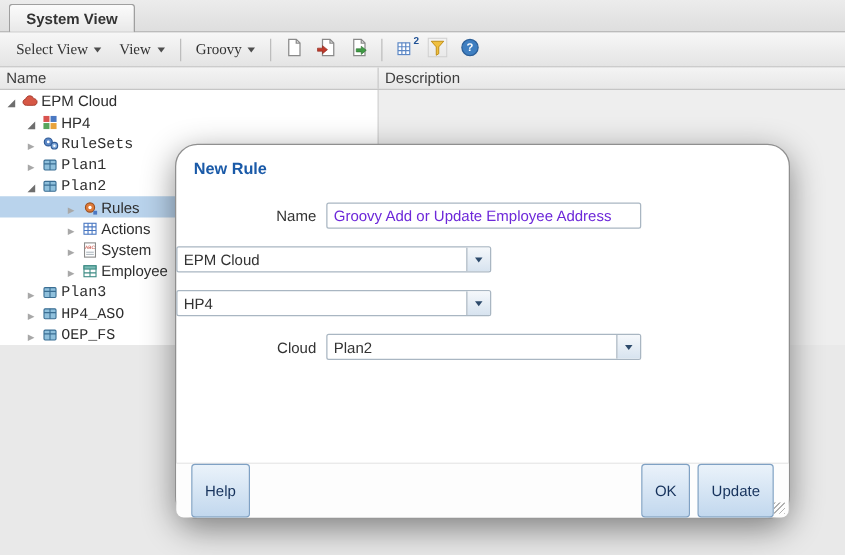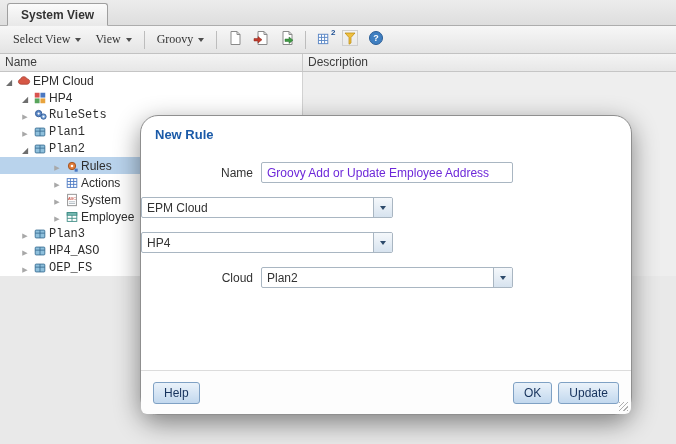--- a/index.html
+++ b/index.html
@@ -51,21 +51,21 @@
   .frow { display:flex; align-items:center; margin-bottom:14px; }
   .flabel { width:120px; text-align:right; padding-right:8px; font-size:12px; color:#333; }
   .finput { width:252px; height:21px; border:1px solid #a9b6c2; border-radius:2px; font-size:12px;
             padding:0 5px; color:#6d28d9; background:#fff; font-family:"Liberation Sans", sans-serif; }
   .fselect { width:252px; height:21px; border:1px solid #a9b6c2; border-radius:2px; display:flex; background:#fff; overflow:hidden; }
   .sel-text { flex:1; font-size:12px; padding:3px 5px; color:#333; white-space:nowrap; overflow:hidden; }
   .sel-btn { width:19px; border:none; border-left:1px solid #a9b6c2; background:linear-gradient(#f5f8fb,#d7e3ef);
              display:flex; align-items:center; justify-content:center; padding:0; }
   .sel-btn .chev { width:0; height:0; border-left:3px solid transparent; border-right:3px solid transparent; border-top:4px solid #2d4a6b; }
   .dfooter { position:absolute; left:0; right:0; bottom:0; height:44px; border-top:1px solid #dcdcdc;
-             display:flex; align-items:center; padding:0 12px; border-radius:0 0 6px 6px; background:#fdfdfd; }
+             display:flex; padding:0 12px; border-radius:0 0 6px 6px; background:#fdfdfd; }
   .spacer { flex:1; }
   .btn { background:linear-gradient(#eaf2fa,#c2d8ee); border:1px solid #7fa1c4; border-radius:3px; color:#16325c;
          font-size:12px; padding:3px 10px; margin-left:6px; font-family:"Liberation Sans", sans-serif; }
   .grip { position:absolute; right:3px; bottom:3px; width:9px; height:9px;
           background:repeating-linear-gradient(135deg,#b0b0b0 0 1px,transparent 1px 3px); }
 </style>
 </head>
 <body>
 
 <div class="app">

